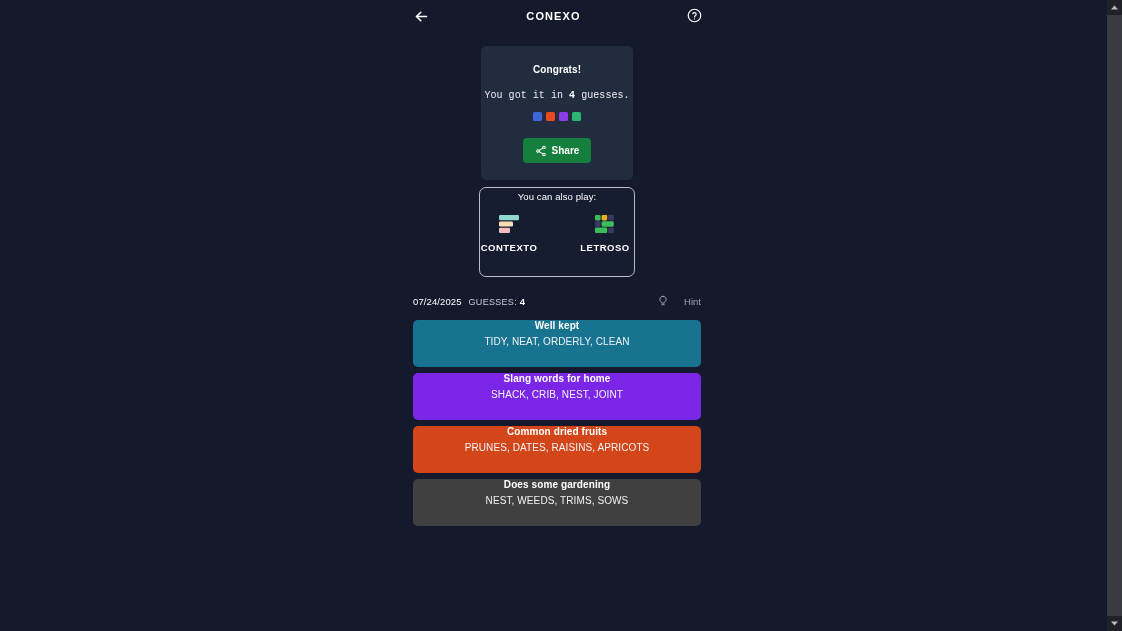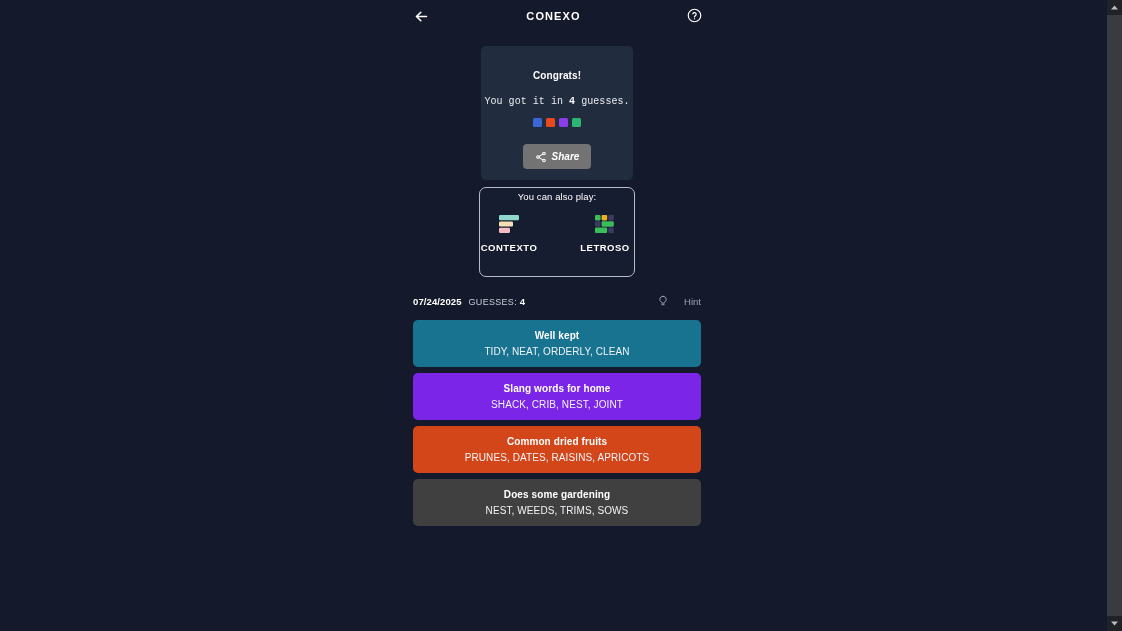--- a/index.html
+++ b/index.html
@@ -73,21 +73,21 @@
     position: absolute;
     left: 481px;
     top: 46px;
     width: 152px;
     height: 134px;
     background: #212c3e;
     border-radius: 5px;
     display: flex;
     flex-direction: column;
     align-items: center;
-    padding-top: 24px;
+    padding-top: 18px;
   }
 
   .congrats-title {
     font-size: 10px;
     font-weight: bold;
     color: #ffffff;
     letter-spacing: 0.1px;
   }
 
   .congrats-sub {
@@ -185,21 +185,21 @@
     left: 413px;
     top: 294px;
     width: 288px;
     height: 14px;
     display: flex;
     align-items: center;
   }
 
   .meta-date {
     font-size: 9.5px;
-    font-weight: bold;
+    font-weight: normal;
     color: #ffffff;
     letter-spacing: 0.1px;
   }
 
   .meta-guesses {
     font-size: 9px;
     color: #c6cbd6;
     margin-left: 7px;
     letter-spacing: 0.3px;
   }
@@ -227,21 +227,20 @@
     flex-direction: column;
     gap: 6px;
   }
 
   .group-card {
     height: 47px;
     border-radius: 5px;
     display: flex;
     flex-direction: column;
     align-items: center;
-    justify-content: center;
   }
 
   .group-title {
     font-size: 10px;
     font-weight: bold;
     color: #ffffff;
     letter-spacing: 0.1px;
   }
 
   .group-words {
@@ -305,21 +304,21 @@
     <div class="congrats-title">Congrats!</div>
     <div class="congrats-sub">
       <span>You got it in </span><b>4</b><span> guesses.</span>
     </div>
     <div class="swatch-row">
       <div class="swatch" style="background: rgb(58, 102, 214);"></div>
       <div class="swatch" style="background: rgb(232, 73, 29);"></div>
       <div class="swatch" style="background: rgb(138, 62, 232);"></div>
       <div class="swatch" style="background: rgb(44, 182, 115);"></div>
     </div>
-    <button class="share-button" style="background: #737373; font-style: italic;">
+    <button class="share-button" style="background: #15803d;">
       <span style="display:flex;align-items:center;">
         <svg width="12" height="12" viewBox="0 0 24 24" fill="none" stroke="#ffffff" stroke-width="2.1" stroke-linecap="round" stroke-linejoin="round">
           <circle cx="18" cy="5" r="2.6"></circle>
           <circle cx="6" cy="12" r="2.6"></circle>
           <circle cx="18" cy="19" r="2.6"></circle>
           <line x1="8.3" y1="10.8" x2="15.7" y2="6.3"></line>
           <line x1="8.3" y1="13.2" x2="15.7" y2="17.7"></line>
         </svg>
       </span>
       <span>Share</span>

